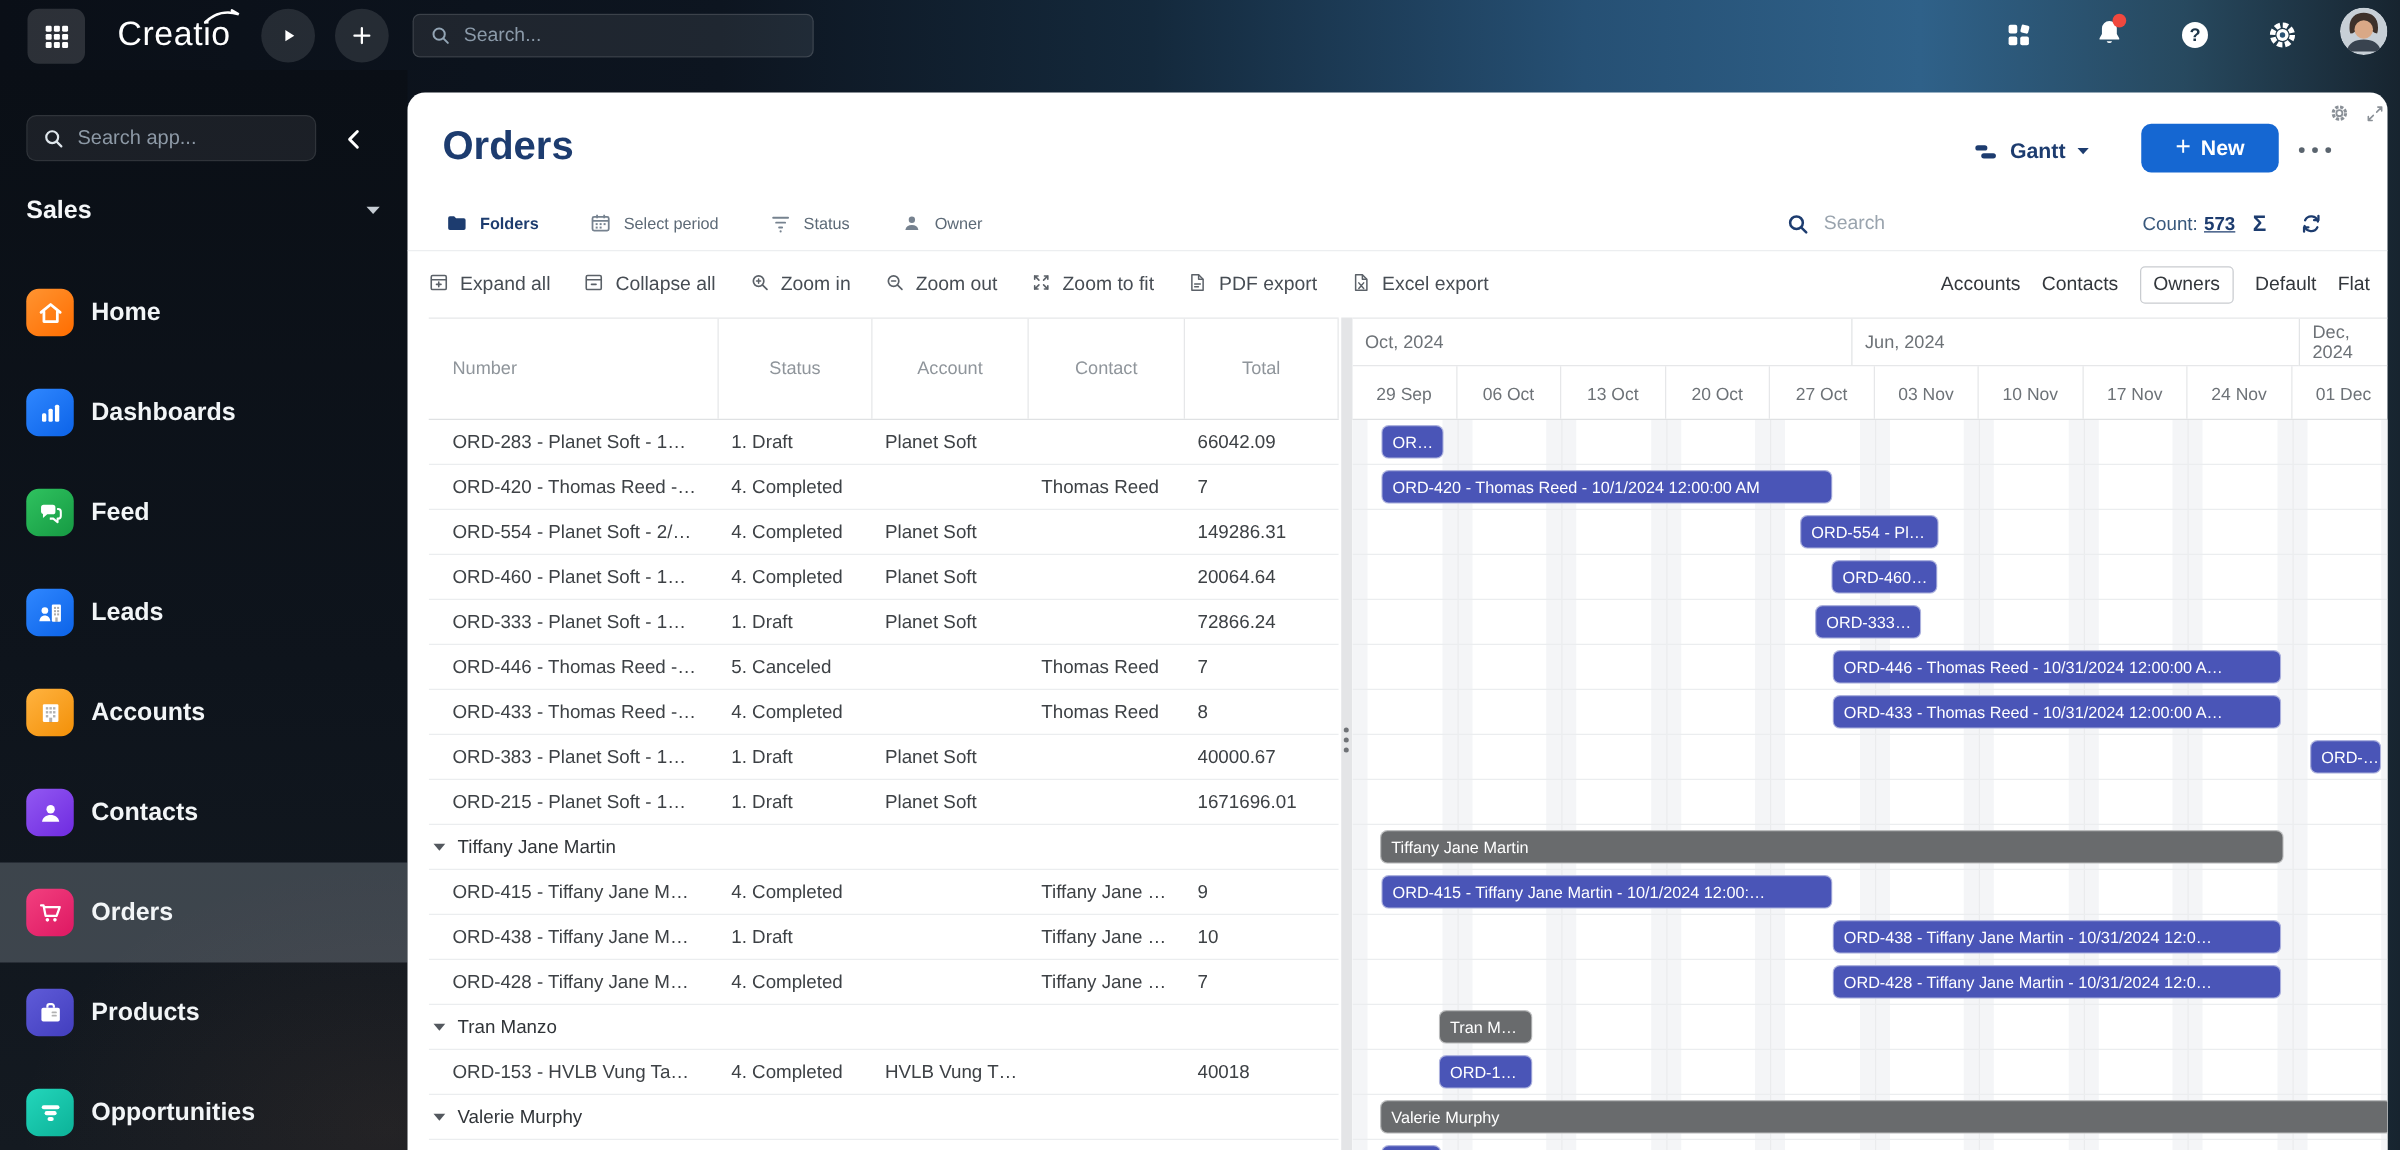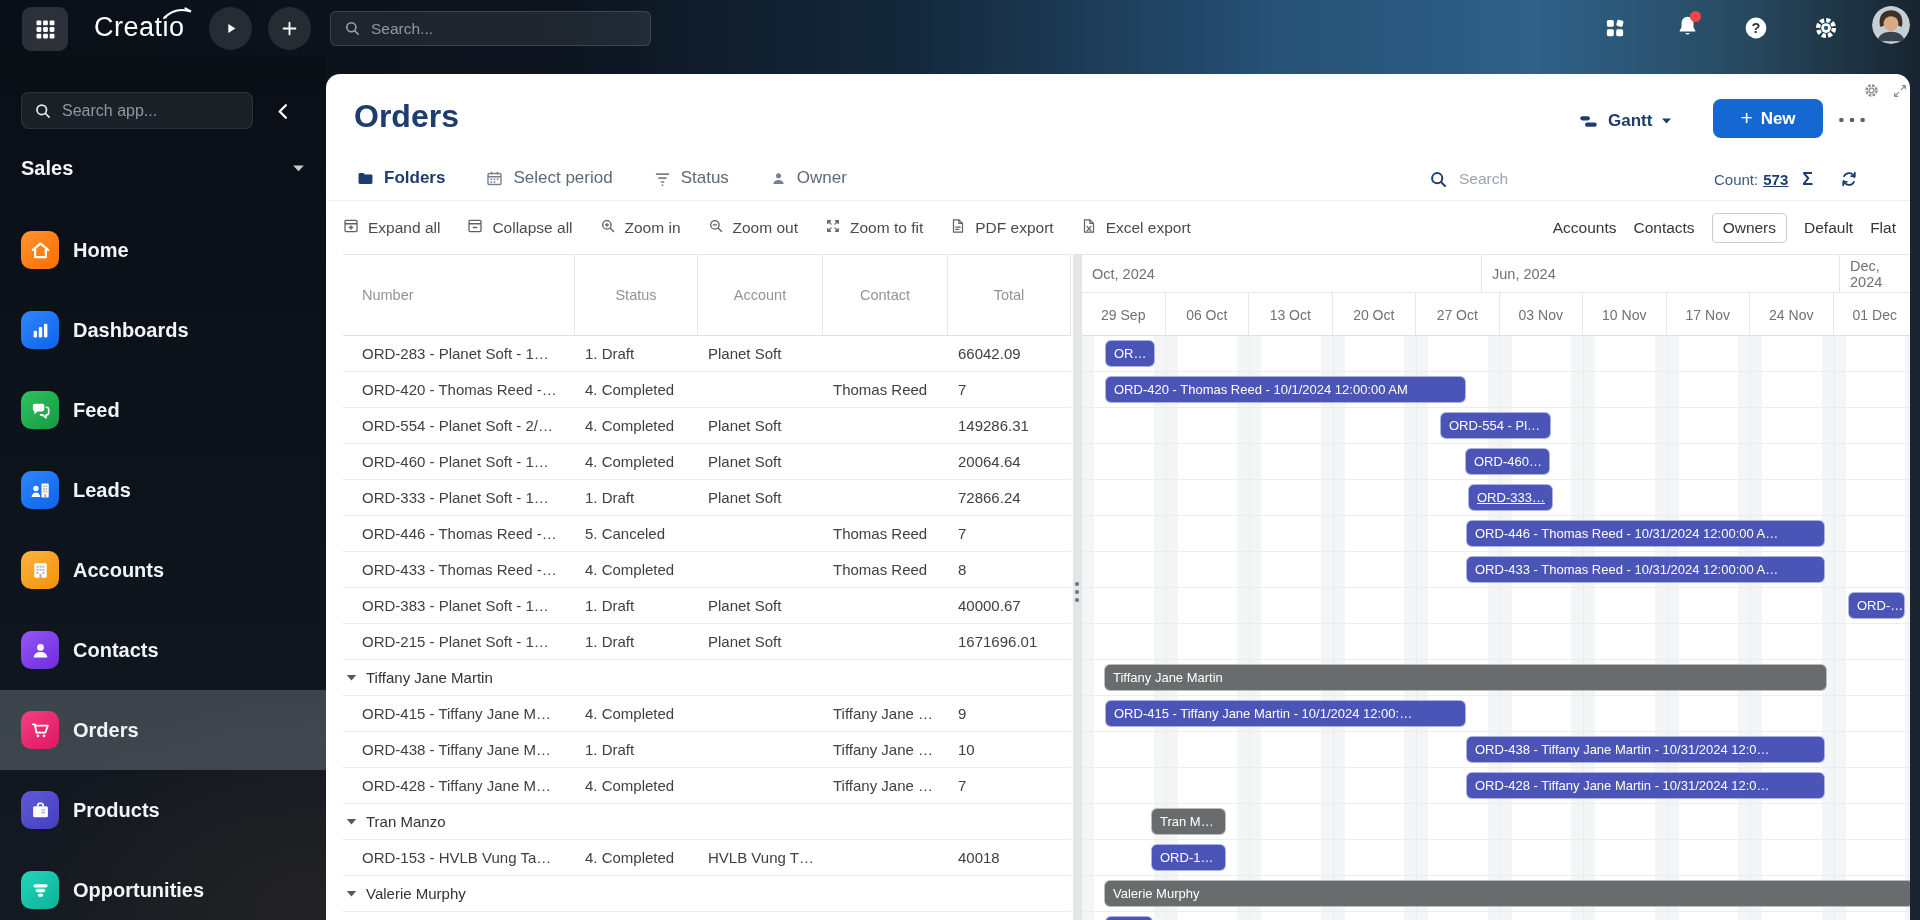--- a/index.html
+++ b/index.html
@@ -40,21 +40,21 @@
   
   .card { position:absolute; left:326px; top:74px; width:1584px; height:846px; background:#fff; border-radius:14px 14px 0 0; overflow:hidden; }
   .mini-ic { position:absolute; cursor:pointer; }
   .page-title { position:absolute; left:28px; top:24px; font-size:32px; font-weight:700; color:#1d3c6f; }
   .view-select { position:absolute; left:1252px; top:30px; height:34px; display:flex; align-items:center; gap:9px; cursor:pointer; }
   .view-select .vs-label { font-size:17px; font-weight:600; color:#1d3c6f; }
   .new-btn { position:absolute; left:1387px; top:25px; width:110px; height:39px; border-radius:8px; background:#1567D2; color:#fff; font-size:17px; font-weight:600; display:flex; align-items:center; justify-content:center; gap:8px; cursor:pointer; }
   .new-plus { font-size:21px; font-weight:400; margin-top:-2px; }
   .more-btn { position:absolute; left:1504px; top:34px; width:44px; height:24px; display:flex; align-items:center; justify-content:center; cursor:pointer; }
   .filters { position:absolute; left:30px; top:86px; height:36px; display:flex; align-items:center; gap:40px; }
-  .filter { display:flex; align-items:center; gap:9px; font-size:17px; color:#5d6a77; cursor:pointer;text-align:right; }
+  .filter { display:flex; align-items:center; gap:9px; font-size:13px; color:#5d6a77; cursor:pointer;text-align:right; }
   .filter .fic { display:flex; }
   .filter.active { color:#1d3c6f; font-weight:600; }
   .grid-search { position:abs; }
   .grid-search { position:absolute; left:1102px; top:92px; height:26px; display:flex; align-items:center; gap:10px; }
   .grid-search input { border:none; outline:none; font-size:15.5px; width:160px; color:#3d4145; font-family:inherit; }
   .grid-search input::placeholder { color:#9aa4ae; }
   .count-wrap { position:absolute; left:1388px; top:92px; height:26px; display:flex; align-items:center; }
   .count-label { font-size:15px; color:#39587c; }
   .count-value { font-size:15px; font-weight:700; color:#1d3c6f; text-decoration:underline; margin-left:5px; cursor:pointer; }
   .sigma { font-size:18px; font-weight:700; color:#1d3c6f; margin-left:14px; cursor:pointer; }
@@ -664,21 +664,21 @@
         <div class="bar" style="left: 358px; width: 111px;">
           <span class="bar-label">ORD-554 - Pl…</span>
         </div>
       </div>
       <div class="grow">
         <div class="bar" style="left: 383px; width: 85px;">
           <span class="bar-label">ORD-460…</span>
         </div>
       </div>
       <div class="grow">
-        <div class="bar" style="left: 386px; width: 85px; text-decoration: underline;">
+        <div class="bar" style="left: 370px; width: 85px;">
           <span class="bar-label">ORD-333…</span>
         </div>
       </div>
       <div class="grow">
         <div class="bar" style="left: 384px; width: 359px;">
           <span class="bar-label">ORD-446 - Thomas Reed - 10/31/2024 12:00:00 A…</span>
         </div>
       </div>
       <div class="grow">
         <div class="bar" style="left: 384px; width: 359px;">

